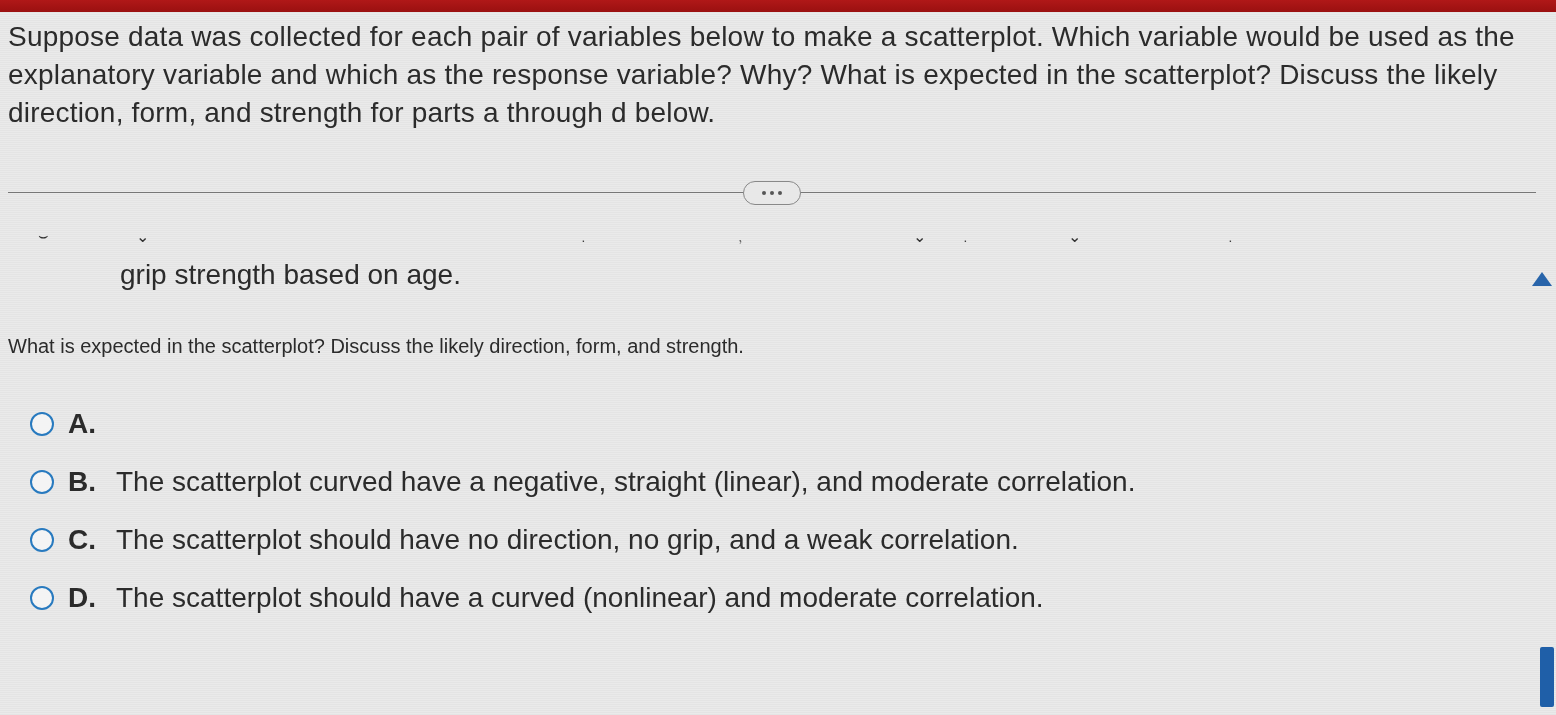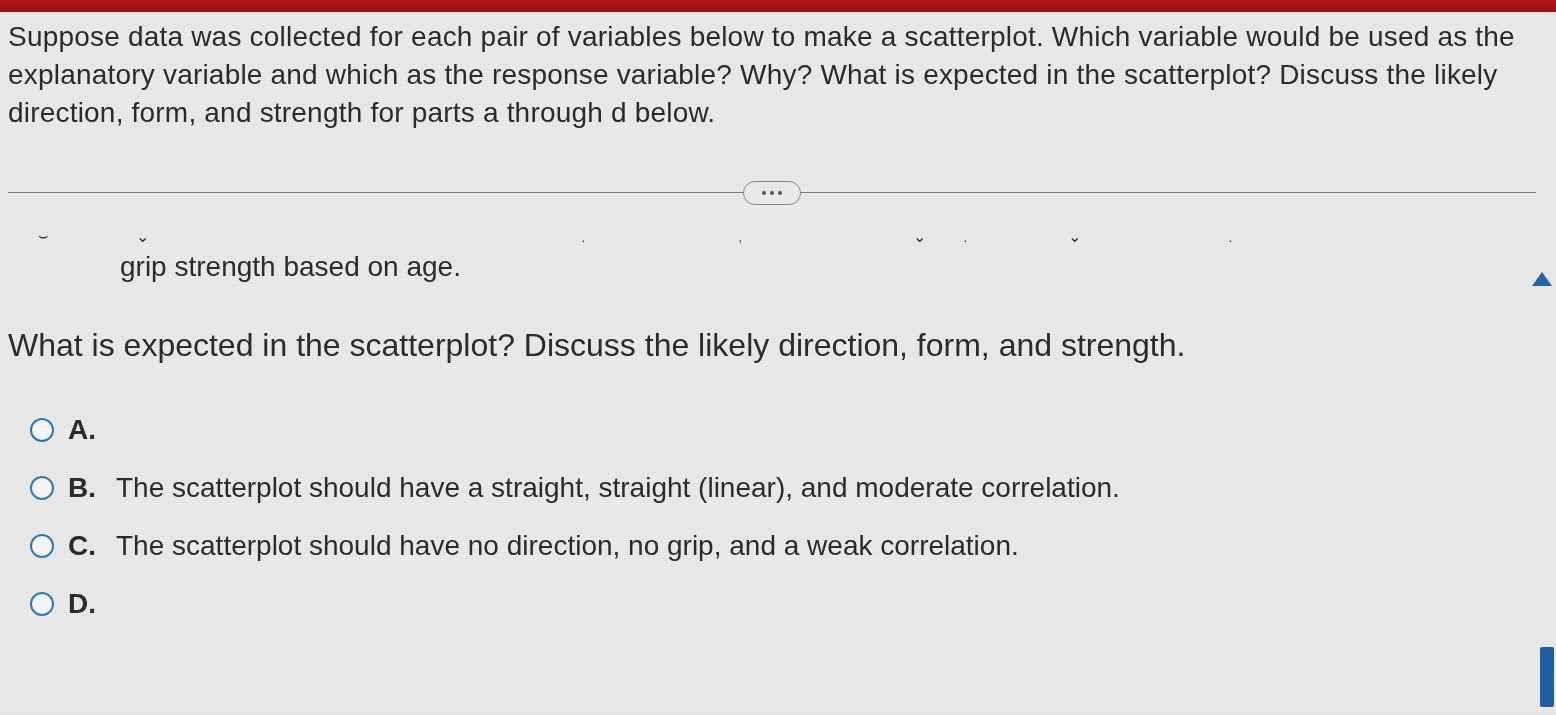--- a/index.html
+++ b/index.html
@@ -78,28 +78,28 @@
     height: 18px;
     margin-top: 20px;
   }
   .caret {
     position: absolute;
     font-size: 16px;
     color: #333;
     top: 0;
   }
   .sub-line {
-    margin-top: 6px;
+    margin-top: 14px;
     margin-left: 112px;
     font-size: 28px;
     color: #2b2b2b;
   }
   .question-line {
     margin-top: 44px;
-    font-size: 32px;
+    font-size: 20px;
     color: #2b2b2b;
   }
   .options {
     margin-top: 50px;
   }
   .option-row {
     display: flex;
     align-items: center;
     gap: 14px;
     margin-bottom: 26px;
@@ -180,29 +180,30 @@
   <div class="question-line">What is expected in the scatterplot? Discuss the likely direction, form, and strength.</div>
 
   <div class="options" id="options-list">
       <div class="option-row">
         <div class="radio"></div>
         <span class="option-letter">A.</span>
       </div>
       <div class="option-row">
         <div class="radio"></div>
         <span class="option-letter">B.</span>
-        <span class="option-text">The scatterplot should have a straight, straight (linear), and moderate correlation.</span>
+        <span class="option-text">The scatterplot curved have a negative, straight (linear), and moderate correlation.</span>
       </div>
       <div class="option-row">
         <div class="radio"></div>
         <span class="option-letter">C.</span>
         <span class="option-text">The scatterplot should have no direction, no grip, and a weak correlation.</span>
       </div>
       <div class="option-row">
         <div class="radio"></div>
         <span class="option-letter">D.</span>
+        <span class="option-text">The scatterplot should have a curved (nonlinear) and moderate correlation.</span>
       </div>
     </div>
 
   <div class="scroll-up-tri"></div>
   <div class="scroll-handle"></div>
 
 </div>
 
 </body></html>

